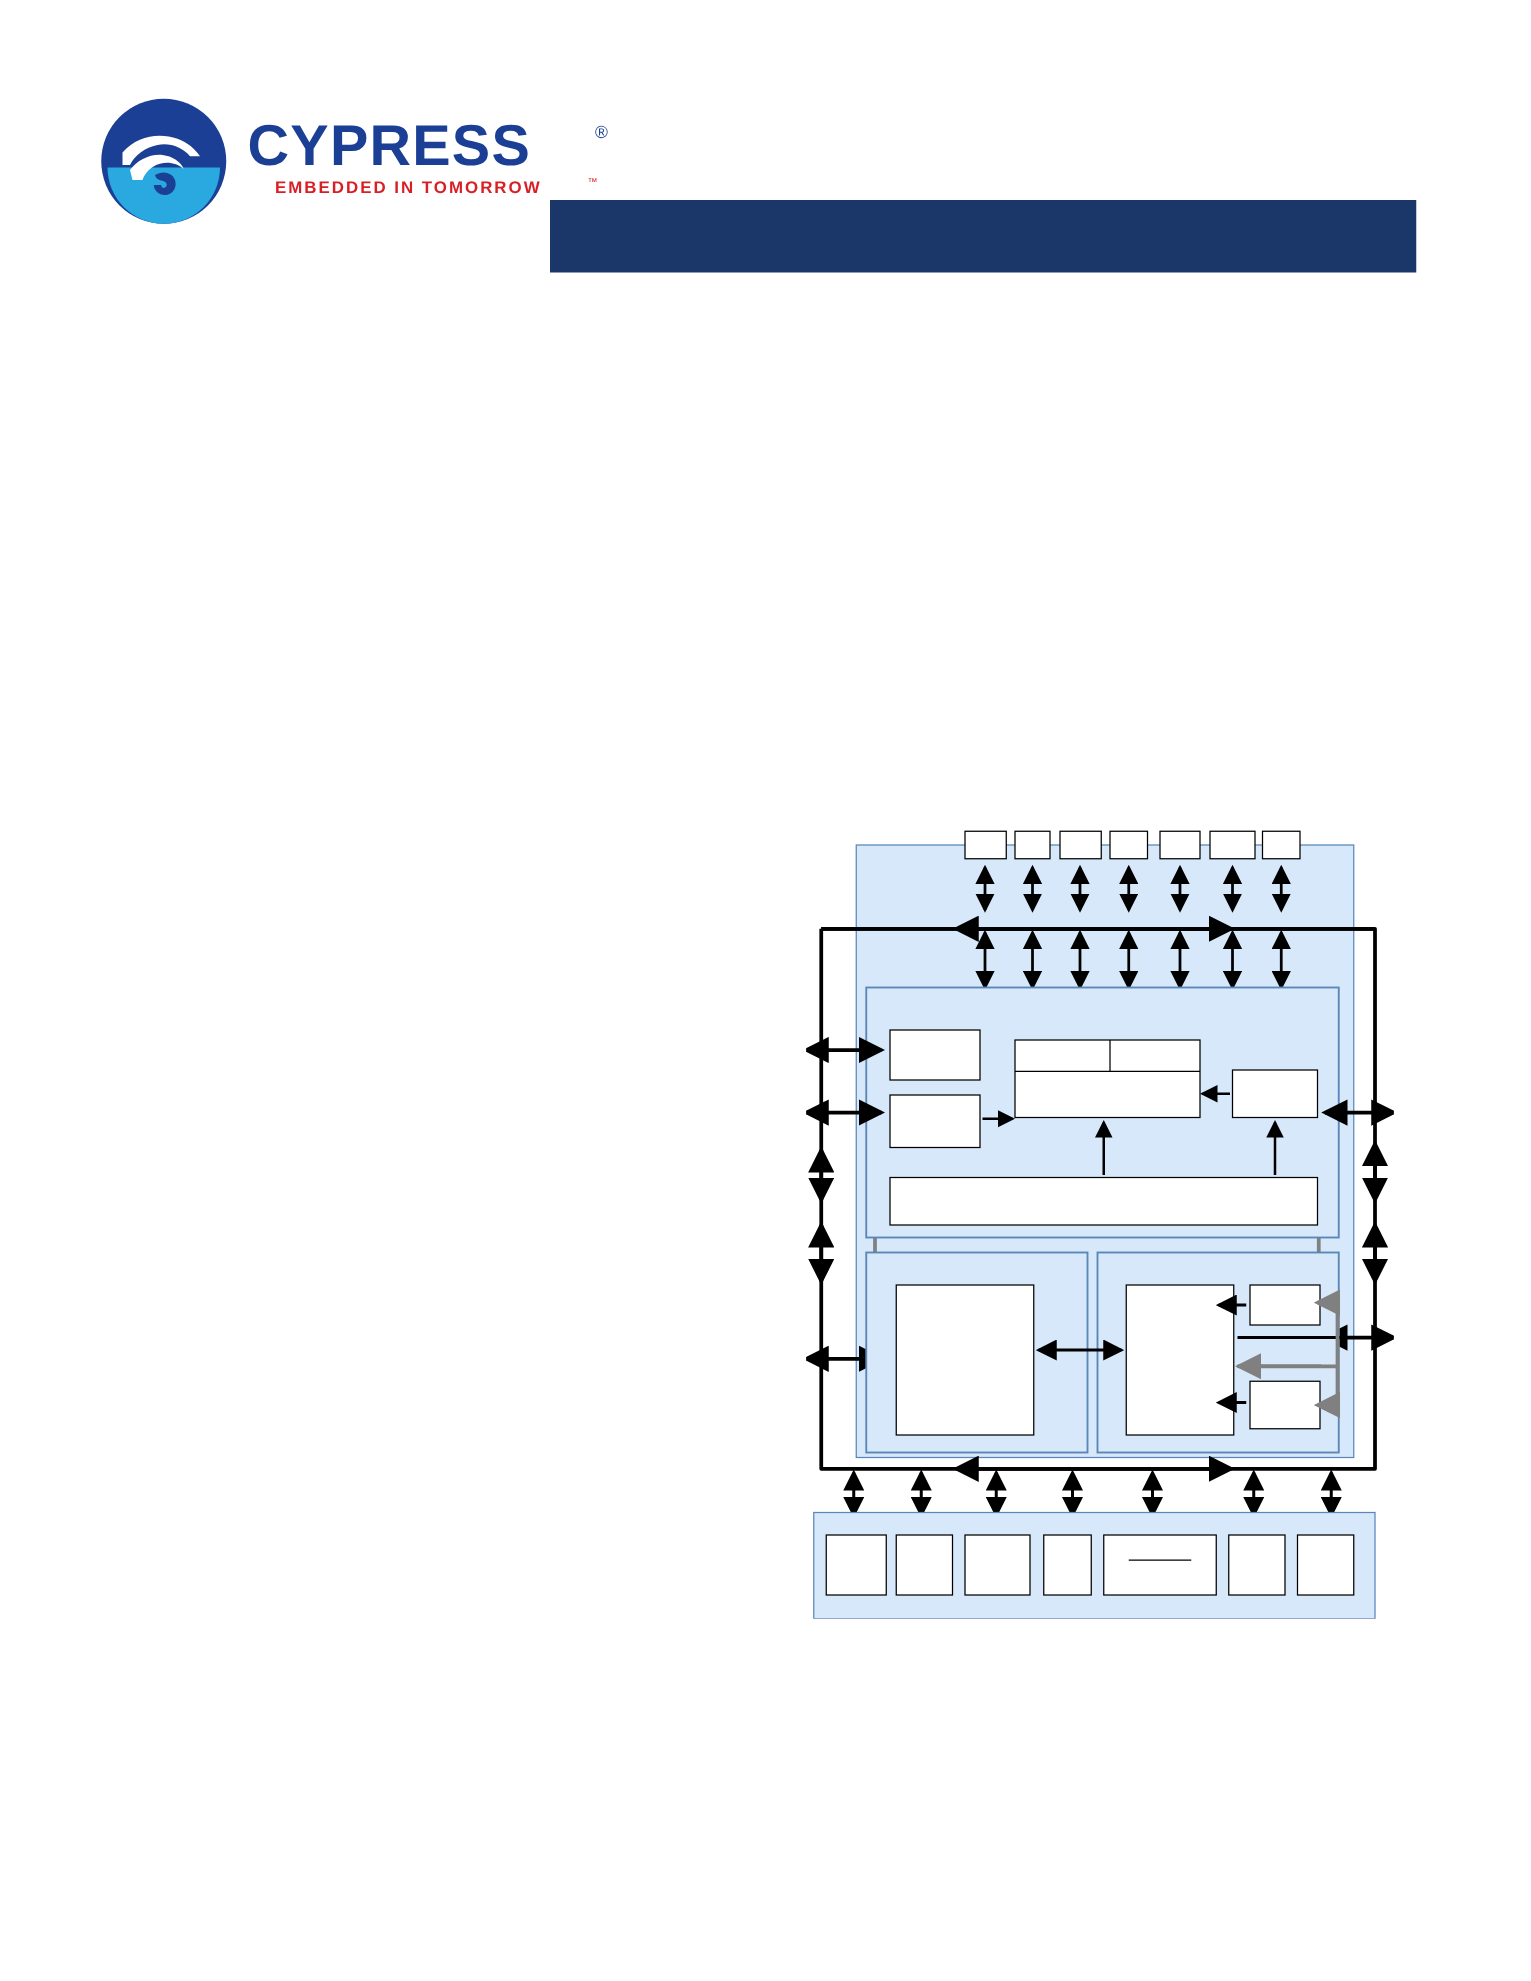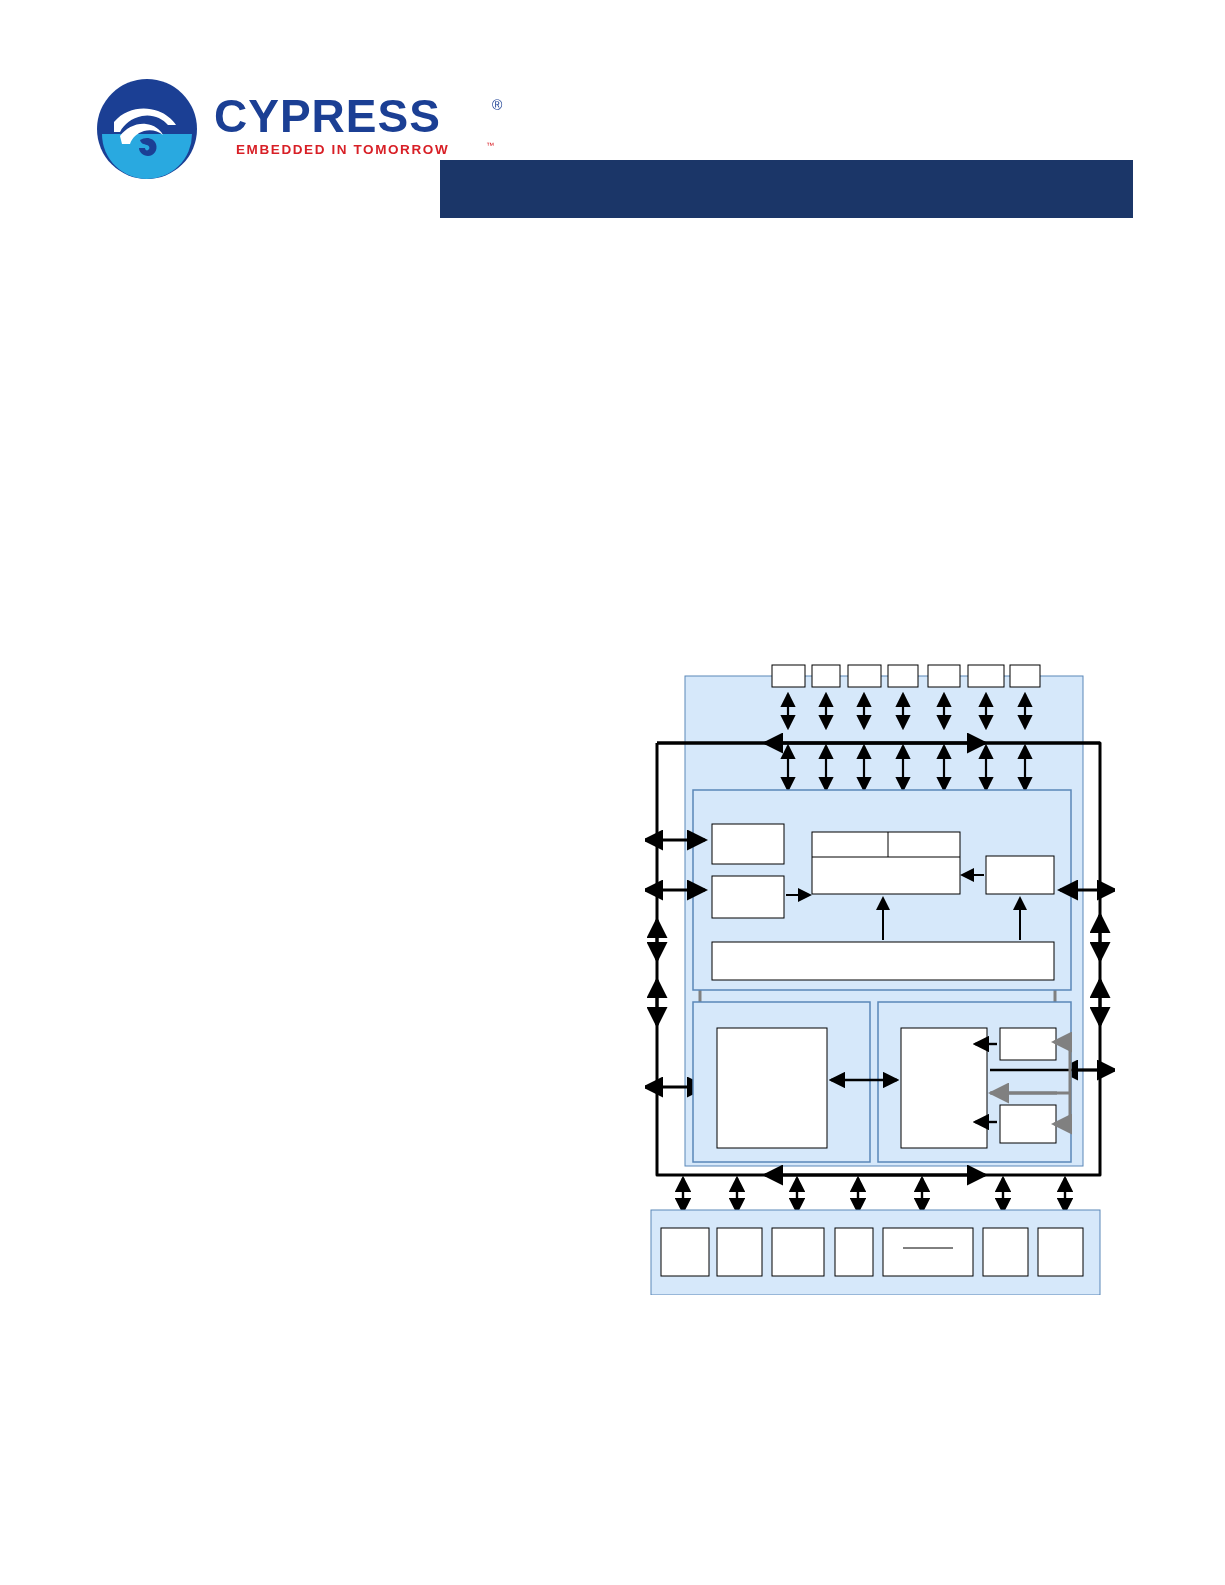--- a/index.html
+++ b/index.html
@@ -17,21 +17,21 @@
 
   
   #header {
     position: absolute;
     left: 0; top: 0;
     width: 1225px;
     height: 240px;
   }
   #logo-block {
     position: absolute;
-    left: 96px;
+    left: 80px;
     top: 78px;
     width: 360px;
     height: 100px;
   }
   #logo-mark {
     position: absolute;
     left: 0;
     top: 0;
     width: 102px;
     height: 102px;

